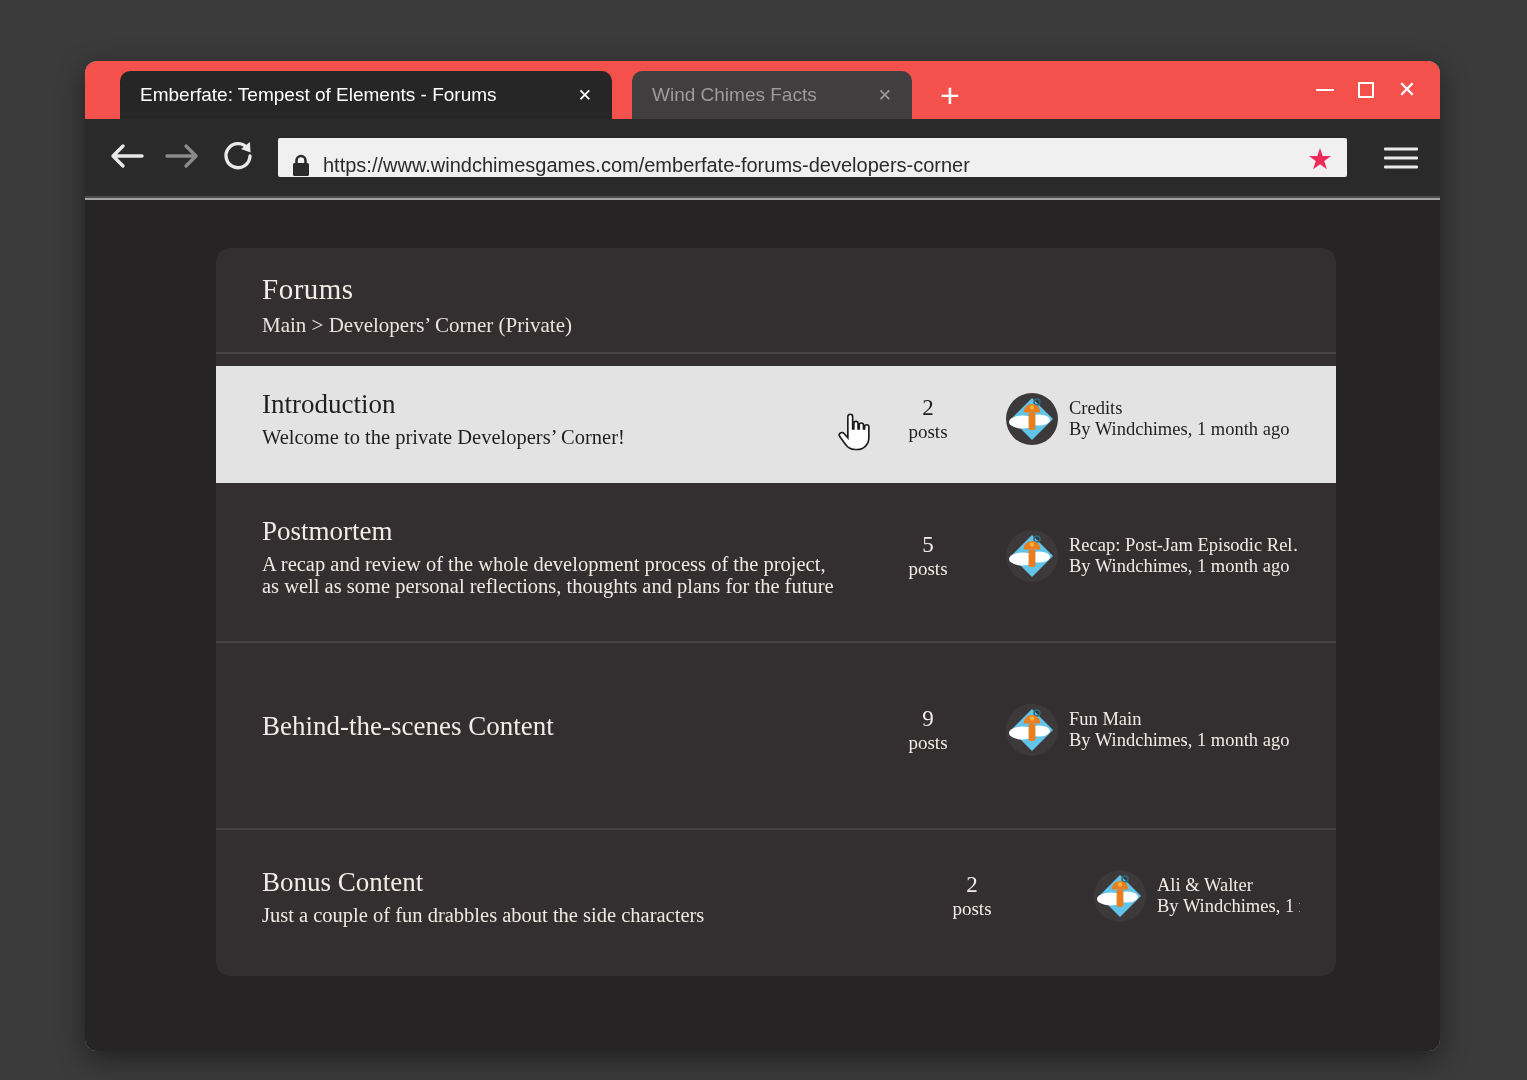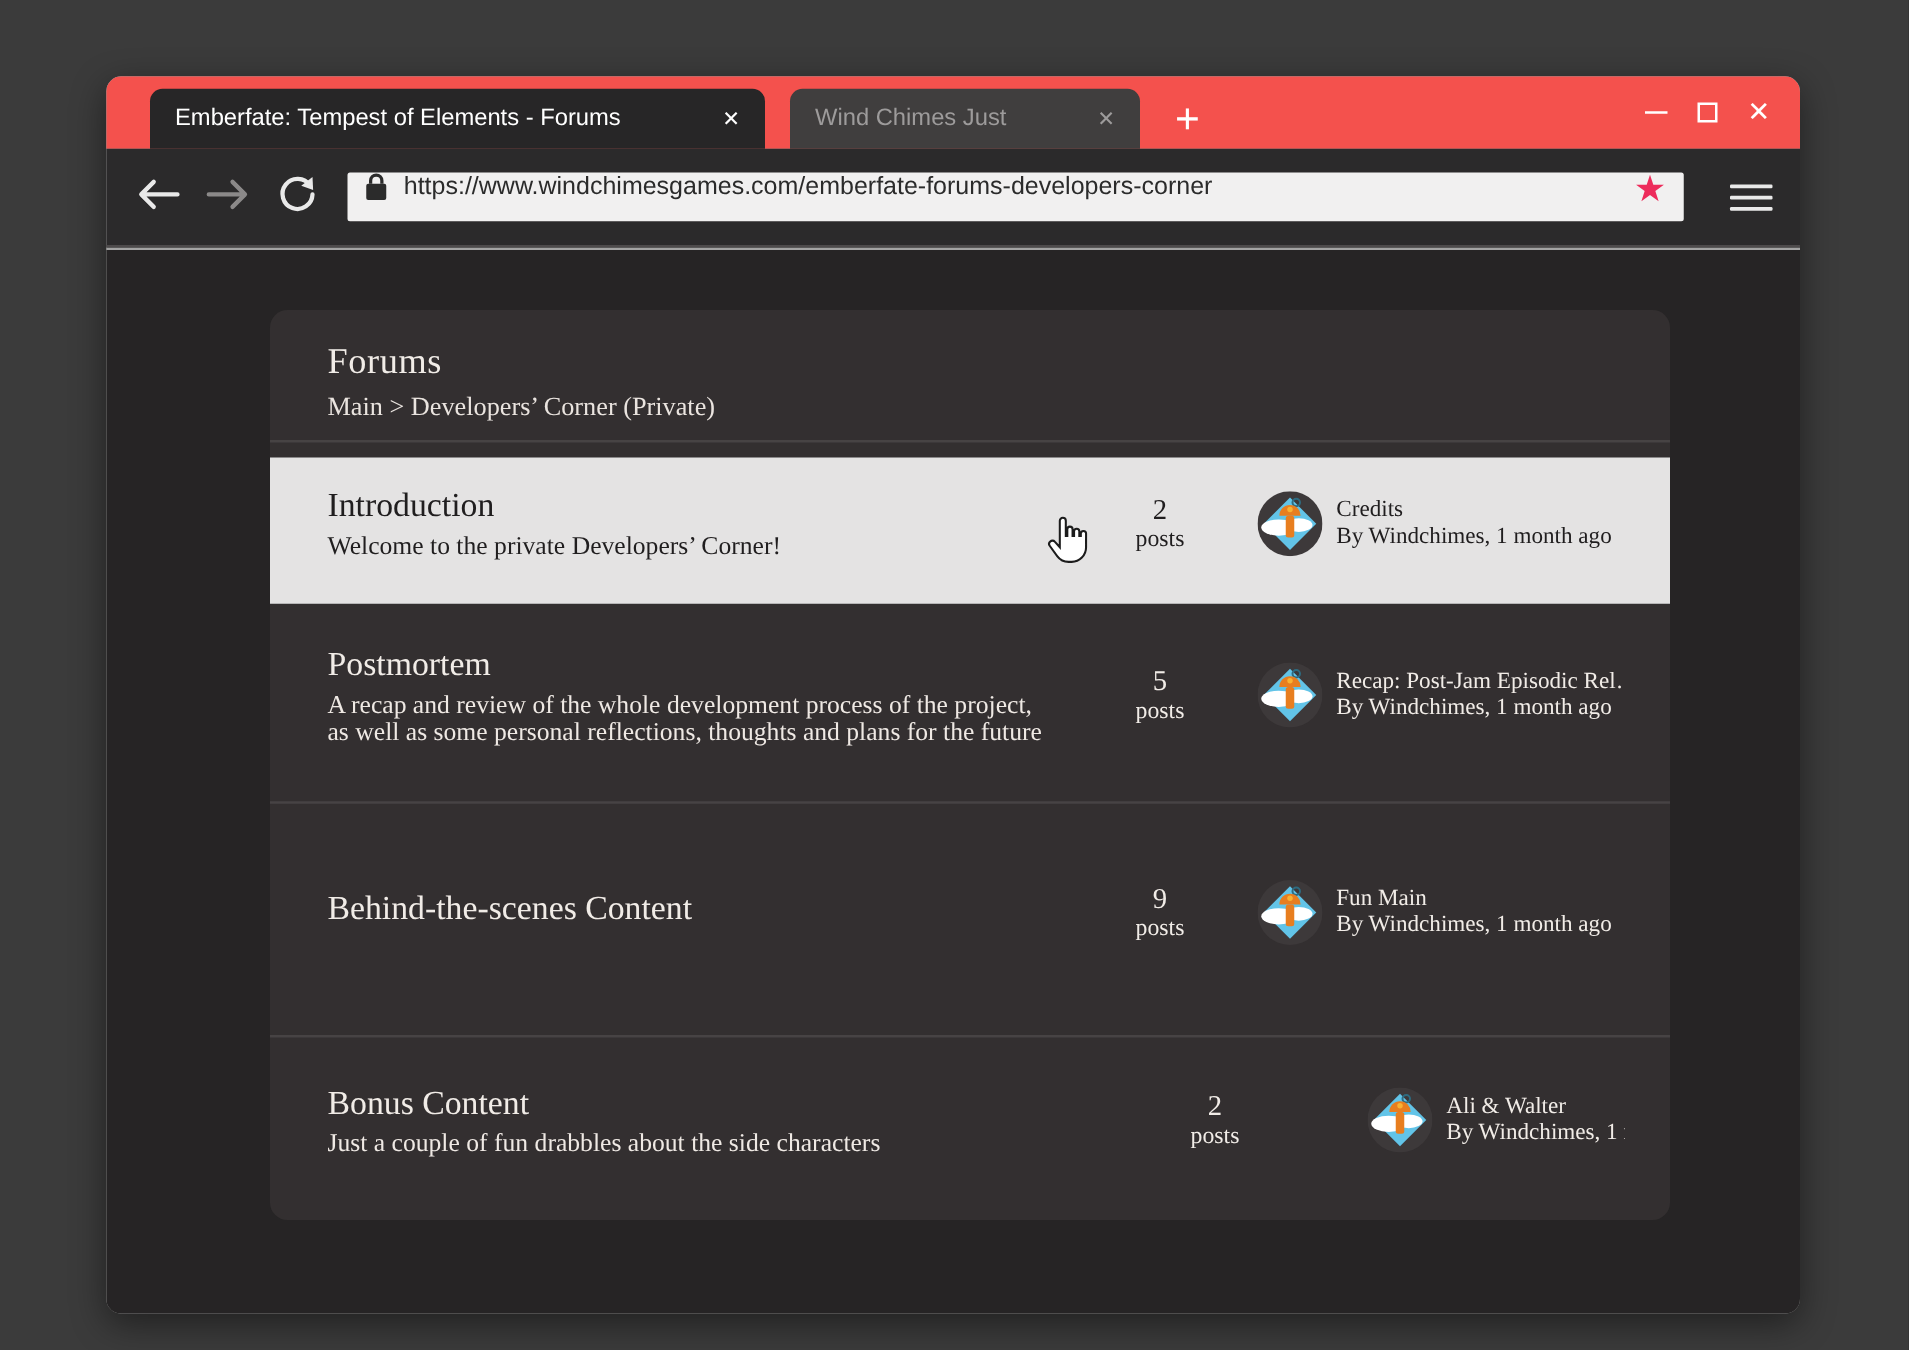--- a/index.html
+++ b/index.html
@@ -42,21 +42,21 @@
   .navbar {
     position:relative; height:79px; background:#2b2a2b;
     border-bottom:2px solid #4d4a4b;
   }
   .nav-icon { position:absolute; top:50%; transform:translateY(-50%); }
   .nav-back { left:23px; }
   .nav-fwd { left:78px; }
   .nav-reload { left:136px; }
   .urlbar {
     position:absolute; left:193px; top:19px; width:1069px; height:39px;
-    background:#f1f0f0; border-radius:2px; display:flex; align-items:flex-start;
+    background:#f1f0f0; border-radius:2px; display:flex; align-items:flex-end;
     gap:13px; padding:0 14px;
   }
   .url-text { flex:1; font-size:20px; color:#2b2b2b; white-space:nowrap; overflow:hidden; }
   .star { color:#ed2b5b; font-size:29px; line-height:1; padding-bottom:3px; }
   .hamburger { position:absolute; left:1299px; top:50%; transform:translateY(-50%);
     display:flex; flex-direction:column; gap:6px; width:34px; }
   .hamburger span { height:3px; background:#e9e9e9; border-radius:1px; }
 
   
   .page { position:absolute; top:139px; left:0; right:0; bottom:0; background:#262425; }
@@ -95,21 +95,21 @@
 <body>
 
 <div class="window">
 
   <div class="titlebar">
     <div class="tab active">
       <span class="tab-title">Emberfate: Tempest of Elements - Forums</span>
       <span class="tab-close">✕</span>
     </div>
     <div class="tab inactive">
-      <span class="tab-title">Wind Chimes Just</span>
+      <span class="tab-title">Wind Chimes Facts</span>
       <span class="tab-close">✕</span>
     </div>
     <div class="new-tab">+</div>
     <div class="win-controls">
       <div class="win-btn">
           <span class="glyph-min"></span>
         </div>
       <div class="win-btn">
           <span class="glyph-max"></span>
         </div>

